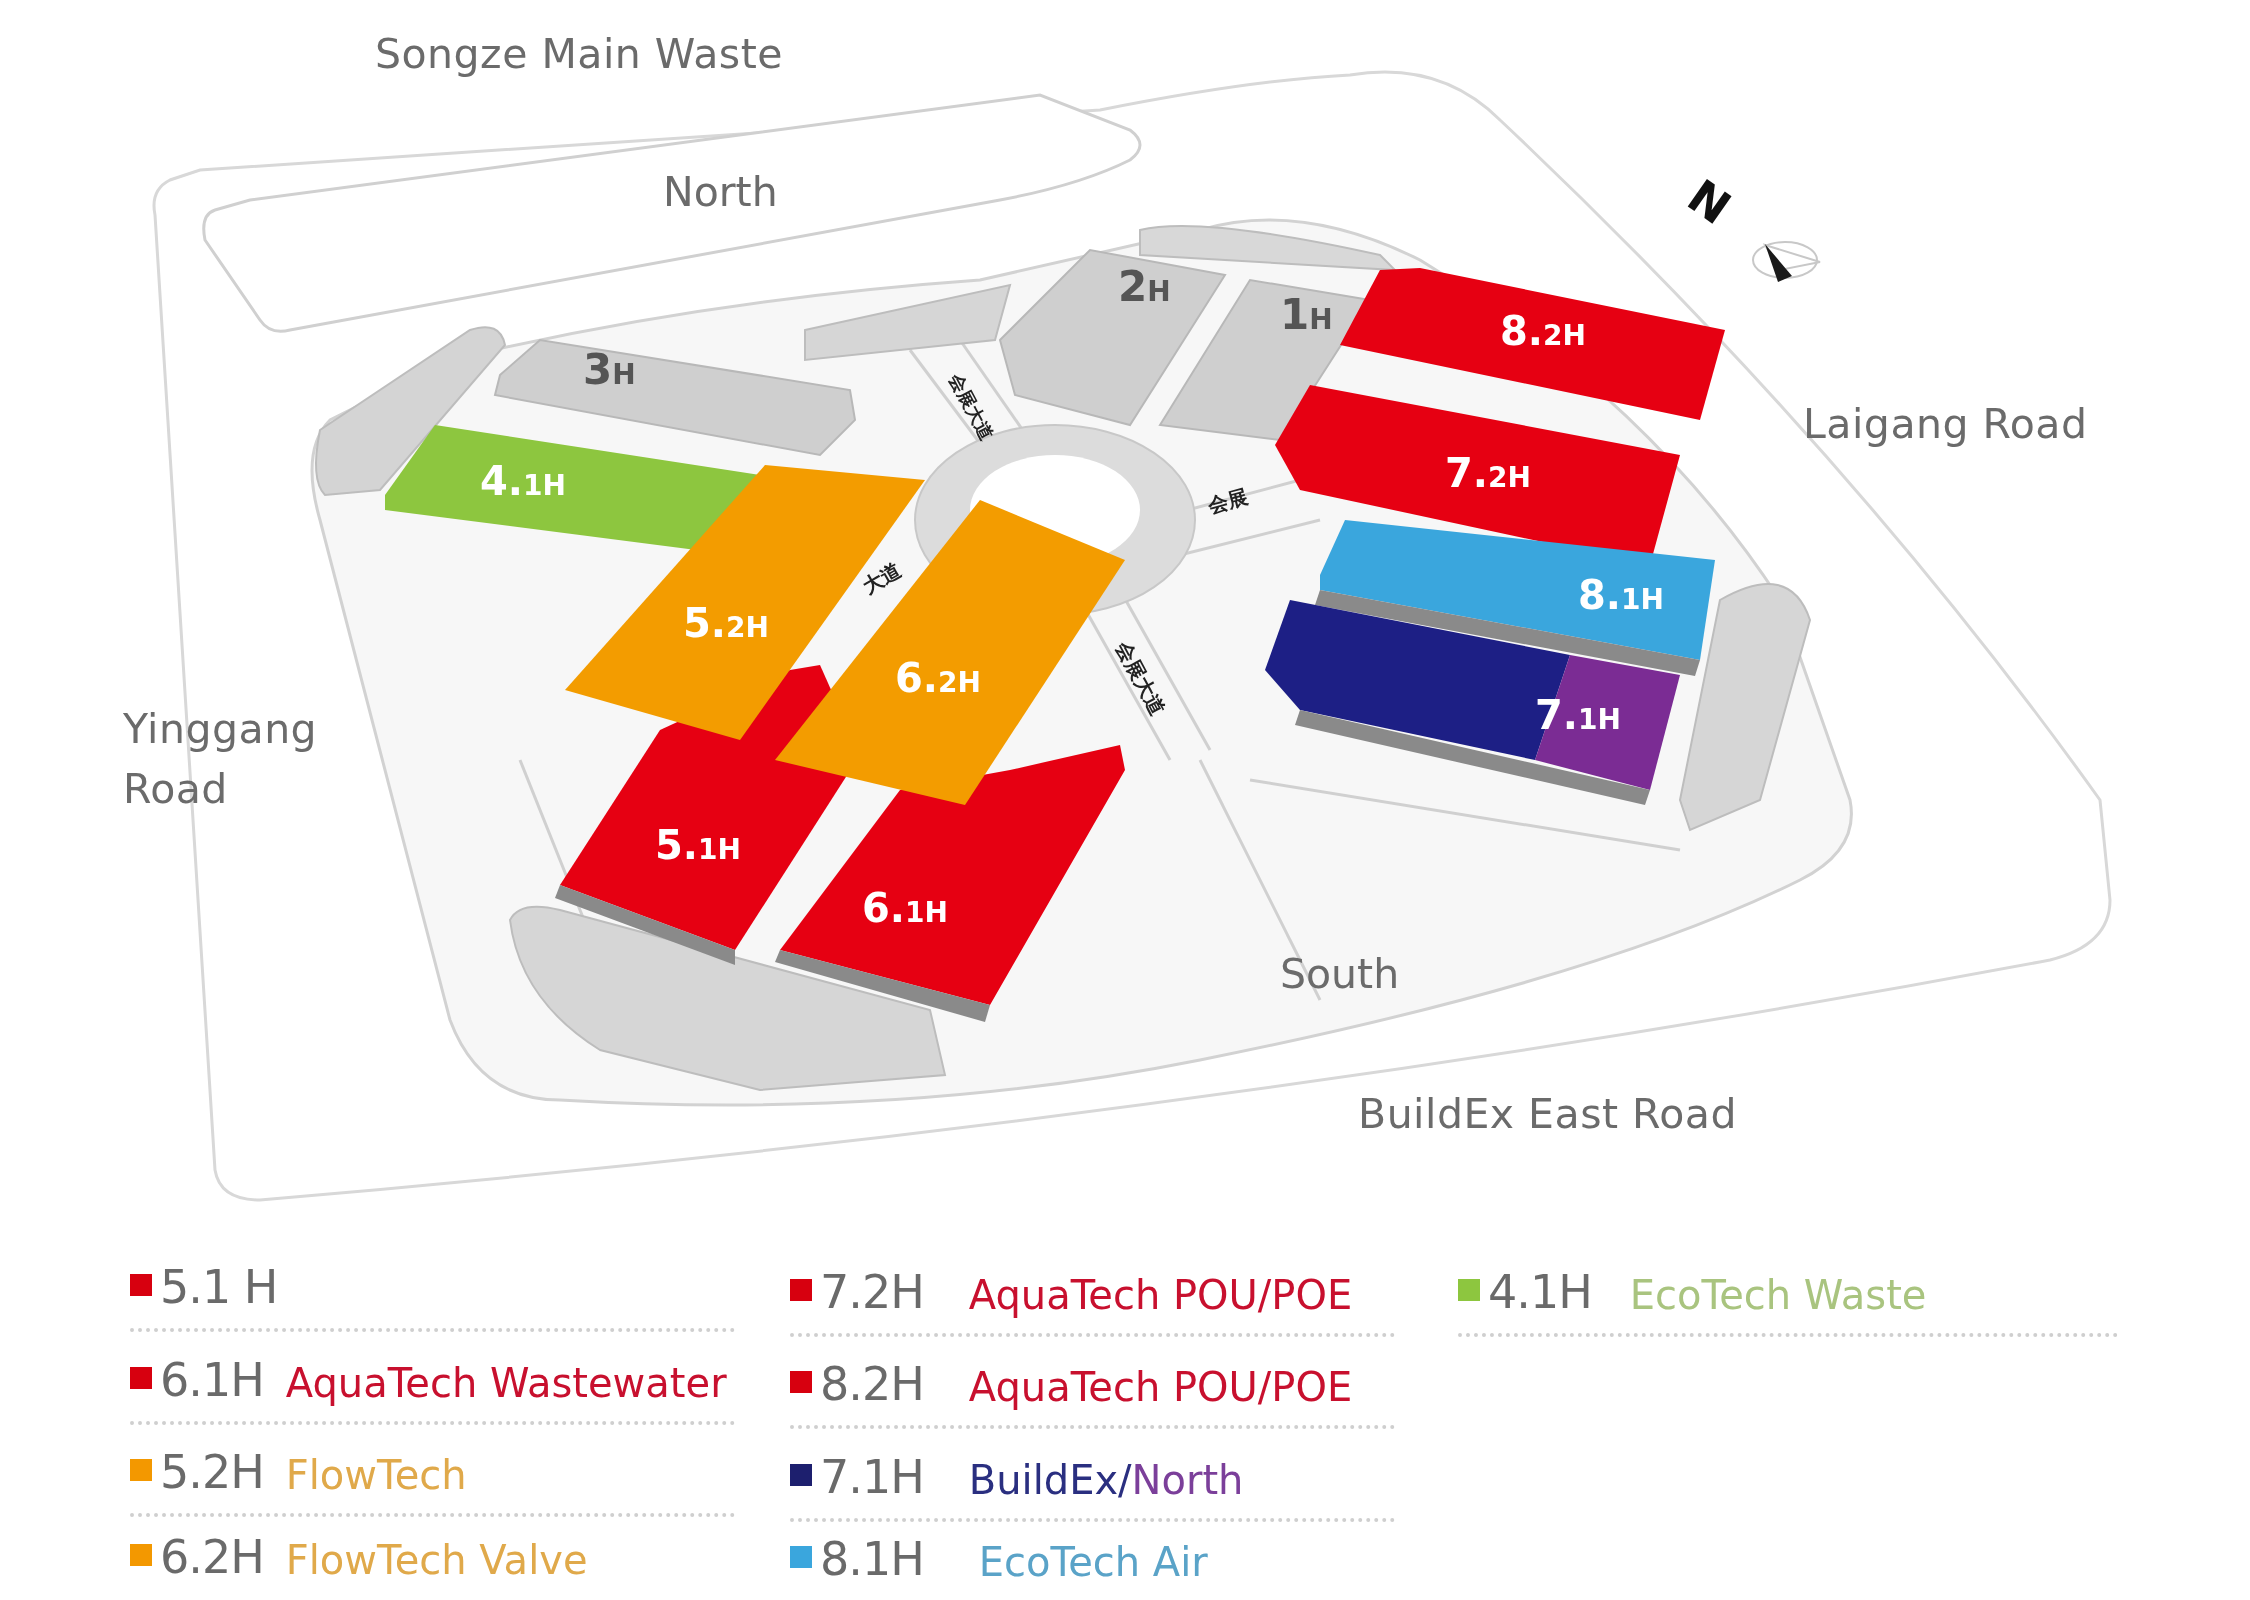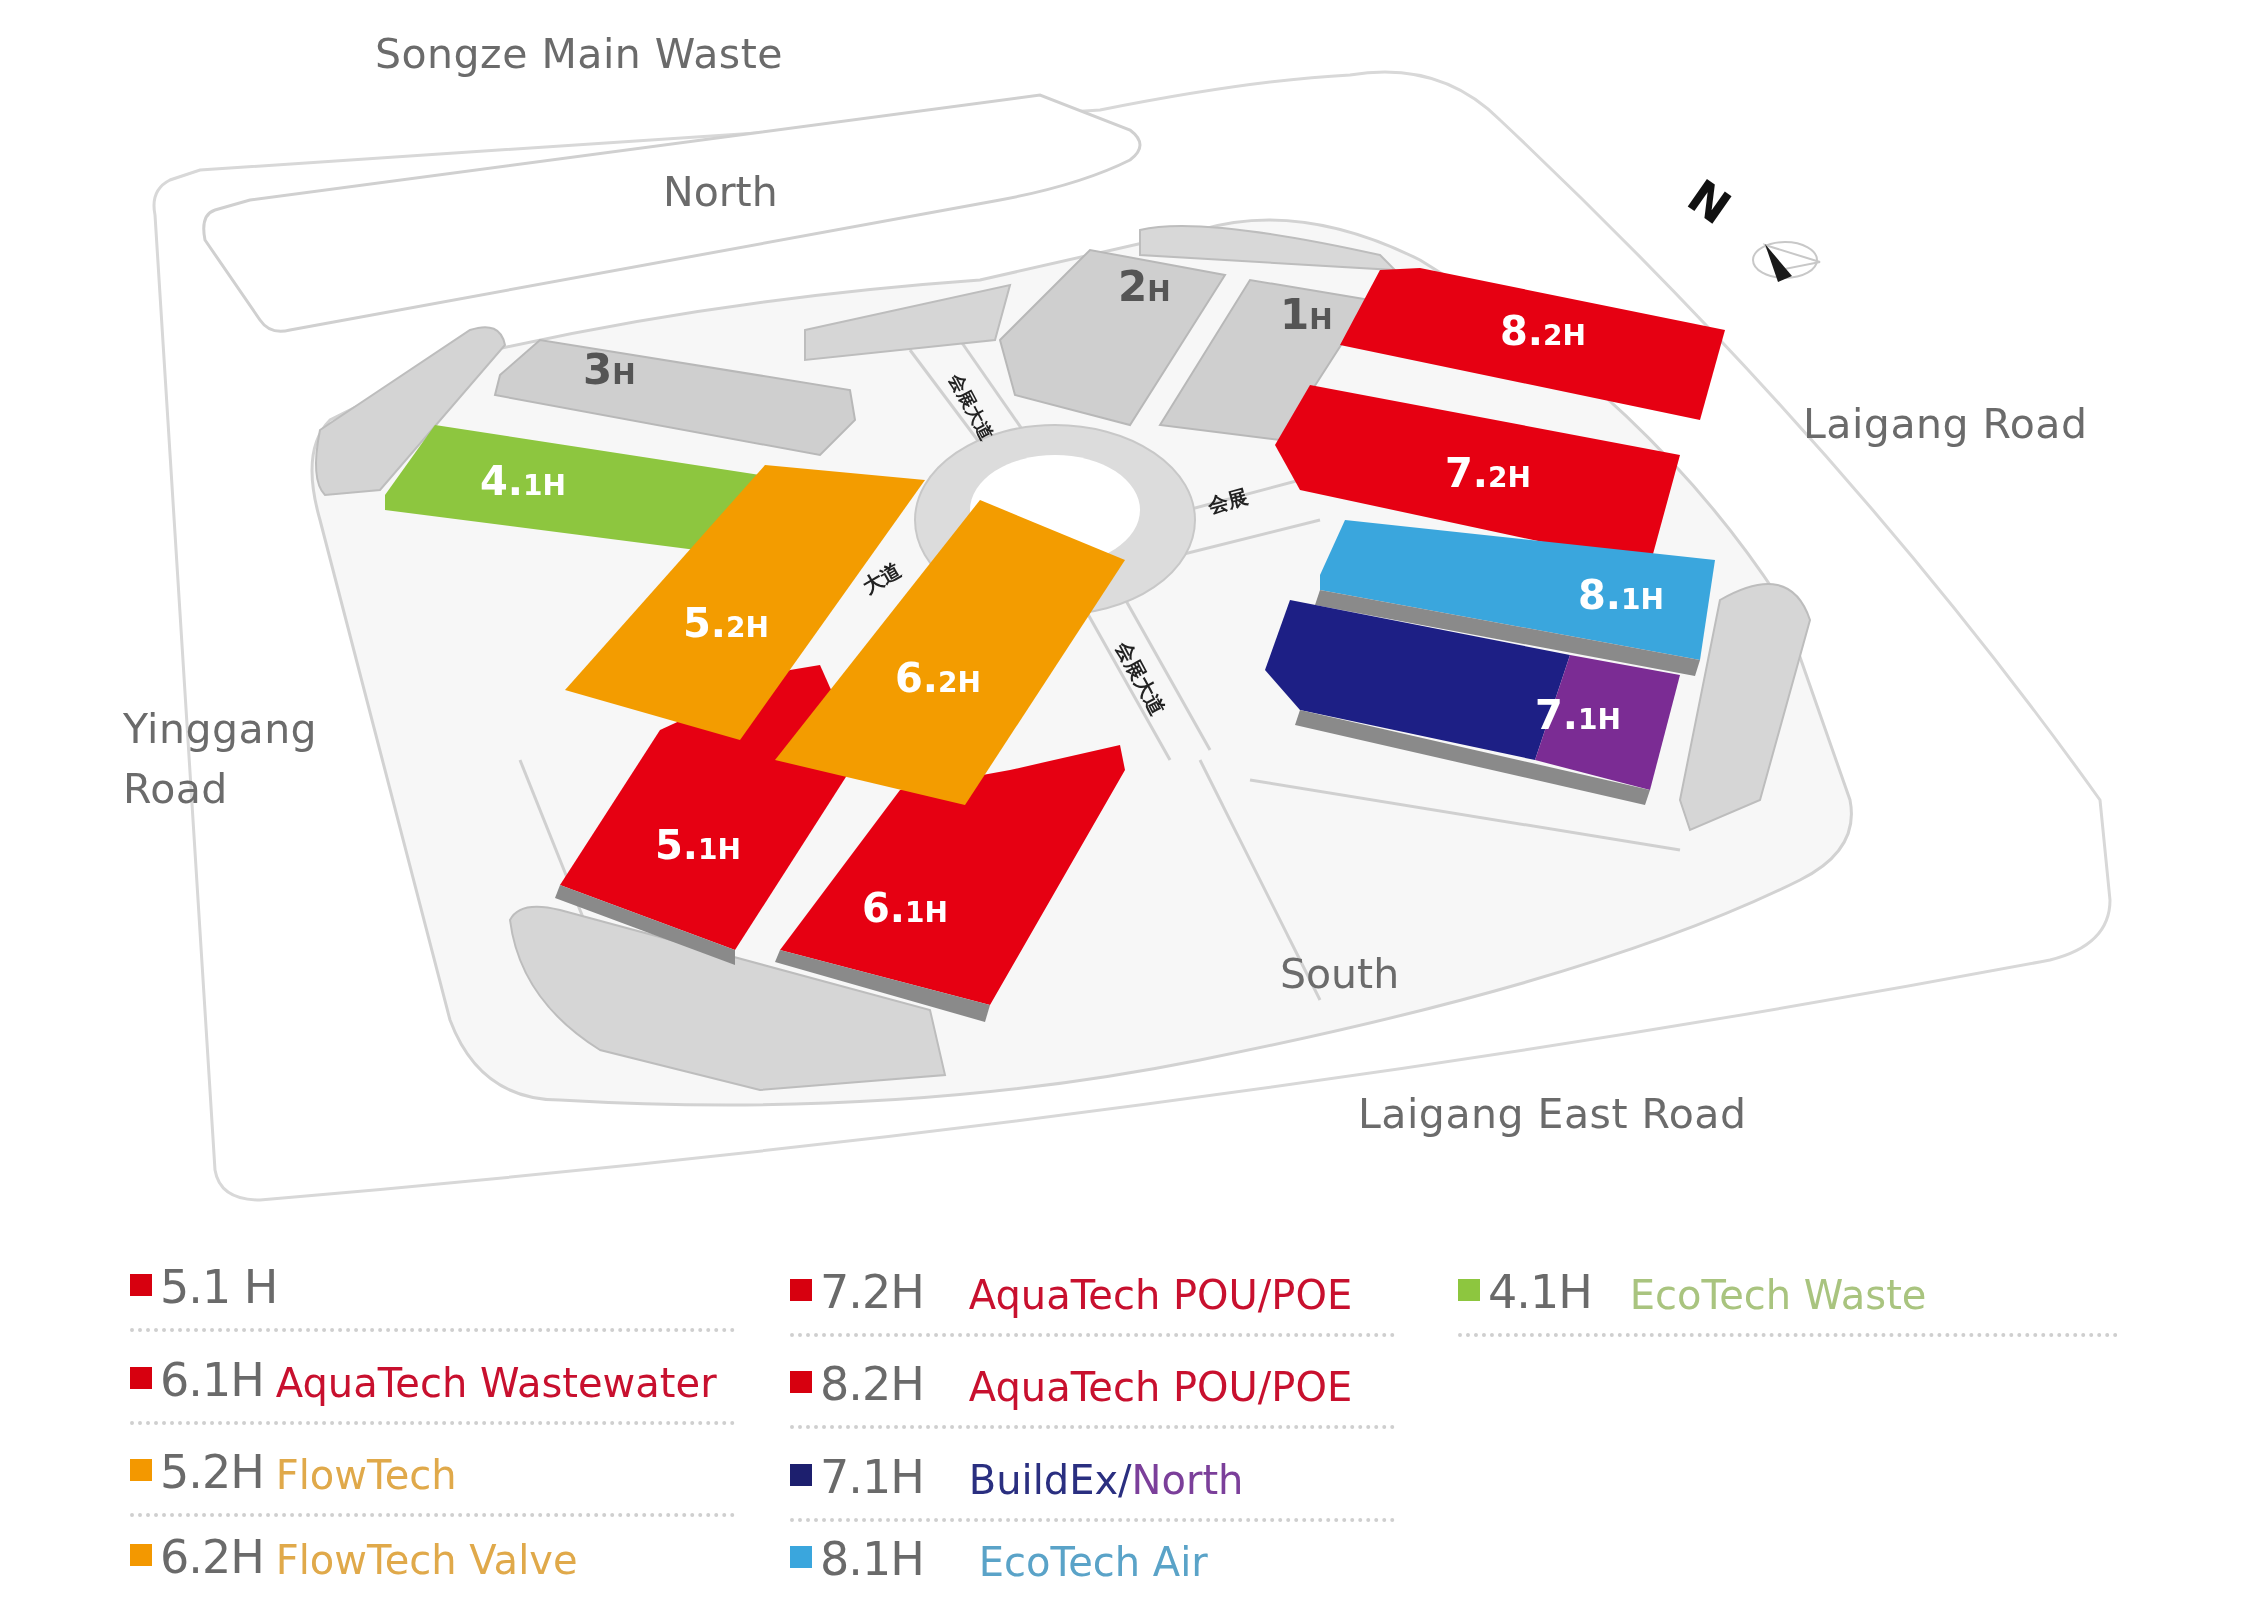--- a/index.html
+++ b/index.html
@@ -6,21 +6,21 @@
   body { width: 2250px; height: 1600px; position: relative; overflow: hidden; font-family: "DejaVu Sans", sans-serif; }
   #map-svg { position: absolute; left: 0; top: 0; width: 2250px; height: 1220px; }
   .road-label { position: absolute; color: #6b6b6b; font-size: 41px; font-family: "DejaVu Sans", sans-serif; letter-spacing: 0.5px; white-space: nowrap; }
   .area-label { position: absolute; color: #6b6b6b; font-size: 41px; font-family: "DejaVu Sans", sans-serif; white-space: nowrap; }
   .compass { position: absolute; left: 1670px; top: 180px; width: 160px; height: 120px; }
   .compass-n { position: absolute; left: 20px; top: -5px; font-size: 46px; font-weight: bold; color: #111; transform: rotate(35deg); font-family: "DejaVu Sans", sans-serif; }
   .legend { position: absolute; left: 0; top: 1230px; width: 2250px; height: 370px; }
   .legend-item { position: absolute; height: 60px; display: flex; align-items: flex-end; }
   .legend-item .dotline { position: absolute; left: 0; right: 0; bottom: -22px; border-bottom: 4px dotted #cfcfcf; }
   .swatch { width: 22px; height: 22px; margin-right: 8px; margin-bottom: 14px; display: inline-block; }
-  .hall-code { font-size: 46px; color: #6a6a6a; font-family: "DejaVu Sans", sans-serif; margin-right: 12px; line-height: 1; letter-spacing: -1px; }
+  .hall-code { font-size: 46px; color: #6a6a6a; font-family: "DejaVu Sans", sans-serif; margin-right: 22px; line-height: 1; letter-spacing: -1px; }
   .hall-name { font-size: 40px; font-family: "DejaVu Sans", sans-serif; line-height: 1; white-space: nowrap; }
   .hall-text { font-family: "DejaVu Sans", sans-serif; font-weight: bold; }
 </style>
 </head>
 <body>
 
 <svg id="map-svg" viewBox="0 0 2250 1220" xmlns="http://www.w3.org/2000/svg">
 
   <path d="M170 180 Q150 190 155 215 L215 1170 Q220 1200 260 1200 Q1200 1120 2050 960 Q2110 945 2110 900 L2100 800 Q1850 450 1500 120 Q1440 60 1350 75 Q1250 80 1100 110 L200 170 Z" fill="#ffffff" stroke="#d8d8d8" stroke-width="3"></path>
 
@@ -98,21 +98,21 @@
 <div style="position:absolute;left:1100px;top:665px;font-size:20px;font-weight:bold;color:#222;transform:rotate(62deg);font-family:'DejaVu Sans',sans-serif;">会展大道</div>
 <div style="position:absolute;left:862px;top:565px;font-size:20px;font-weight:bold;color:#222;transform:rotate(-30deg);font-family:'DejaVu Sans',sans-serif;">大道</div>
 <div style="position:absolute;left:1208px;top:488px;font-size:20px;font-weight:bold;color:#222;transform:rotate(-15deg);font-family:'DejaVu Sans',sans-serif;">会展</div>
 
 <div class="road-label" style="left:375px;top:30px;">Songze Main Waste</div>
 <div class="area-label" style="left:663px;top:168px;">North</div>
 <div class="road-label" style="left:1803px;top:400px;">Laigang Road</div>
 <div class="road-label" style="left:123px;top:705px;">Yinggang</div>
 <div class="road-label" style="left:123px;top:765px;">Road</div>
 <div class="area-label" style="left:1280px;top:950px;">South</div>
-<div class="road-label" style="left:1358px;top:1090px;">Laigang East Road</div>
+<div class="road-label" style="left:1358px;top:1090px;">BuildEx East Road</div>
 
 <div class="compass">
   <span class="compass-n">N</span>
   <svg width="160" height="120" viewBox="0 0 160 120" style="position:absolute;left:0;top:0;">
     <ellipse cx="115" cy="80" rx="32" ry="18" fill="none" stroke="#c8c8c8" stroke-width="2"></ellipse>
     <path d="M95 65 L150 82 L110 90 Z" fill="none" stroke="#c8c8c8" stroke-width="2"></path>
     <path d="M95 64 L122 96 L108 102 Z" fill="#1a1a1a"></path>
   </svg>
 </div>
 

